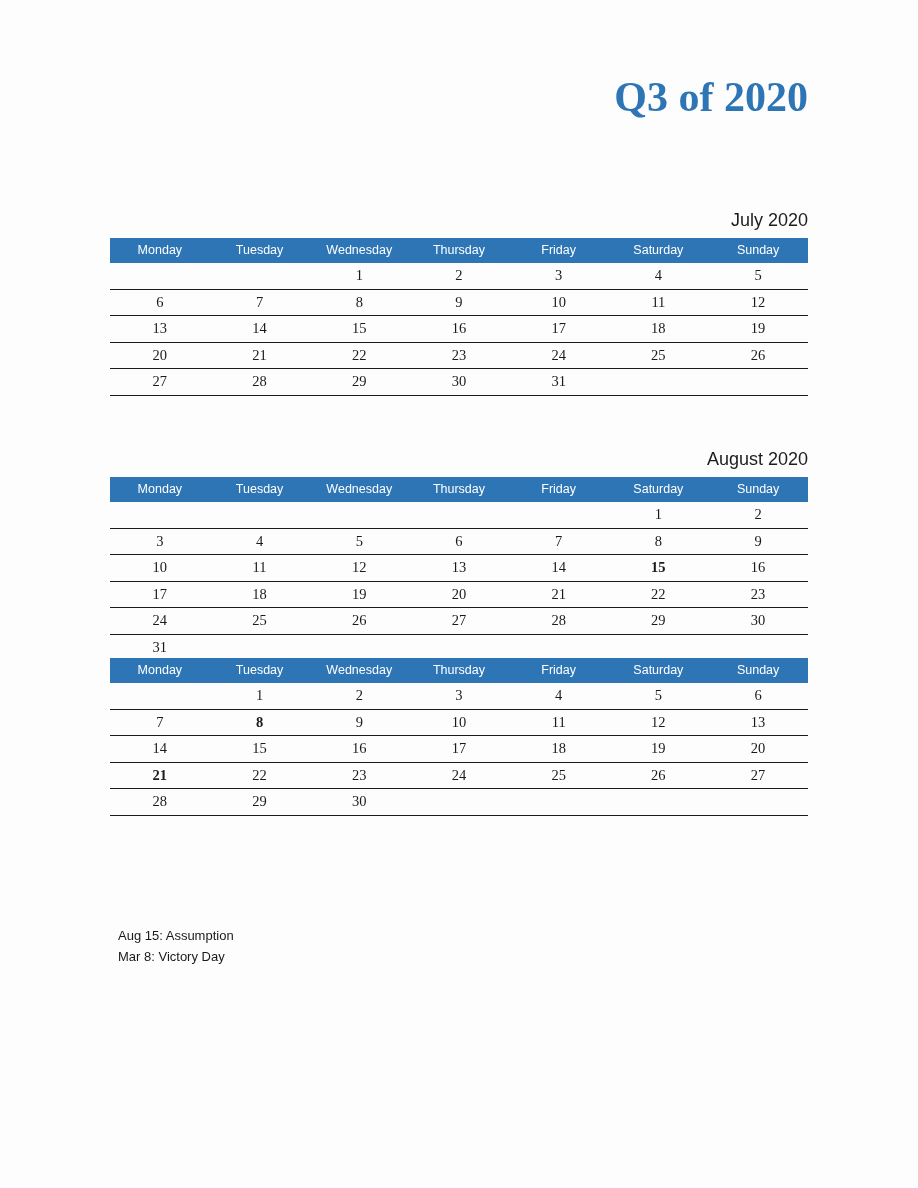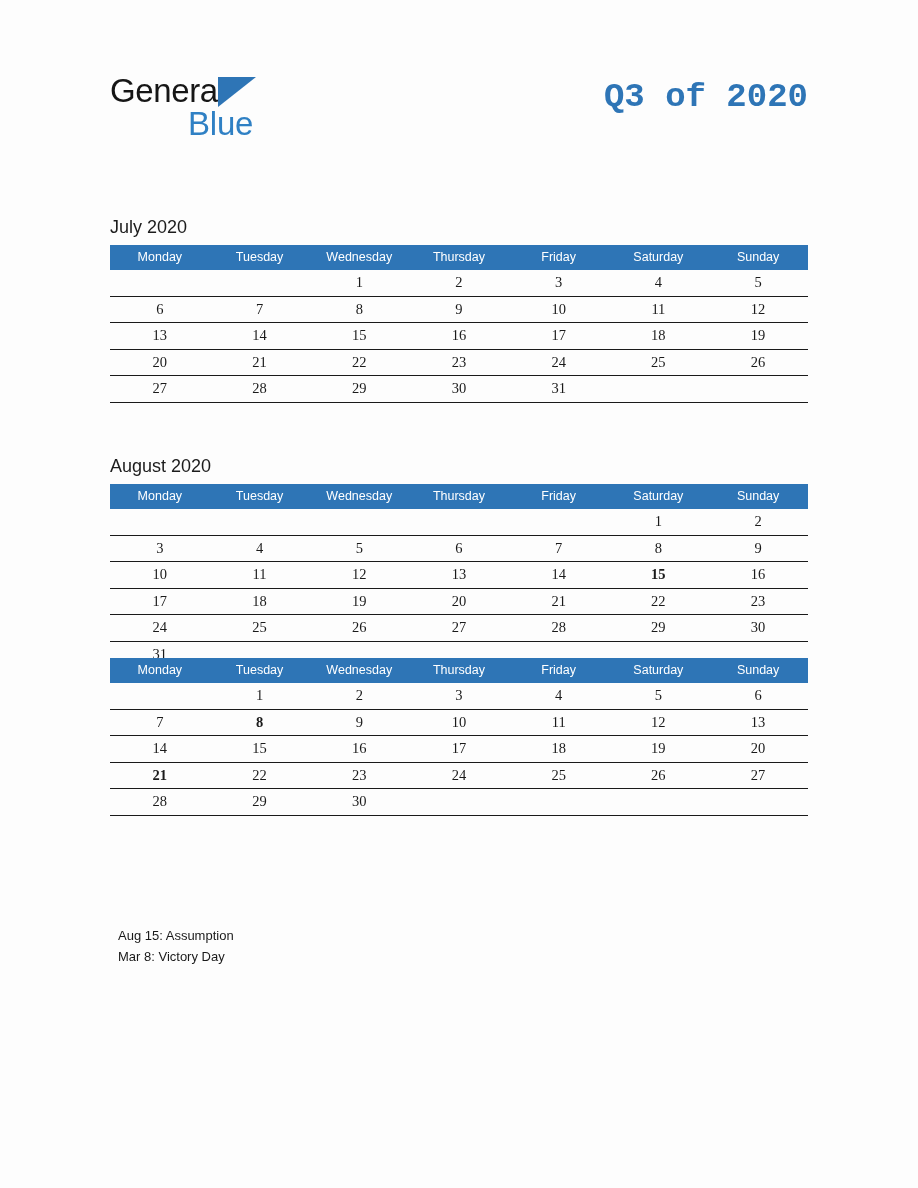--- a/index.html
+++ b/index.html
@@ -67,23 +67,23 @@
     letter-spacing: -0.2px;
   }
 
   .title-block {
     position: absolute;
     right: 110px;
     top: 72px;
     text-align: right;
   }
   .quarter-title {
-    font-family: Liberation Mono, monospace;
+    font-family: Liberation Serif, serif;
     font-weight: bold;
-    font-size: 34px;
+    font-size: 42px;
     line-height: 50px;
     color: #2e75b6;
     letter-spacing: 0px;
   }
   .country-title {
     font-family: "Liberation Sans", sans-serif;
     font-weight: bold;
     font-size: 27px;
     line-height: 34px;
     color: #2e75b6;
@@ -91,27 +91,26 @@
   }
 
   
   .month {
     position: absolute;
     left: 110px;
     width: 698px;
   }
 
   .month-title {
-    text-align: left;
+    text-align: right;
     font-family: "Liberation Sans", sans-serif;
     font-size: 18px;
     line-height: 24px;
     color: #1c1c1c;
     margin-bottom: 6px;
-    margin-top: 7px;
   }
 
   table.cal {
     width: 698px;
     border-collapse: collapse;
     table-layout: fixed;
   }
   table.cal th {
     background: #2e75b6;
     color: #ffffff;
@@ -160,25 +159,20 @@
     color: #1a1a1a;
   }
 </style>
 </head>
 <body>
 
 <div class="page">
 
   <div class="header">
 
-    <div class="logo">
-      <span class="logo-general">General</span>
-      <span class="logo-triangle"></span>
-      <span class="logo-blue">Blue</span>
-    </div>
 
     <div class="title-block">
       <div class="quarter-title">Q3 of 2020</div>
     </div>
 
   </div>
 
   <div id="months-host">
       <div class="month" style="top: 208px;">
         <div class="month-title">July 2020</div>

